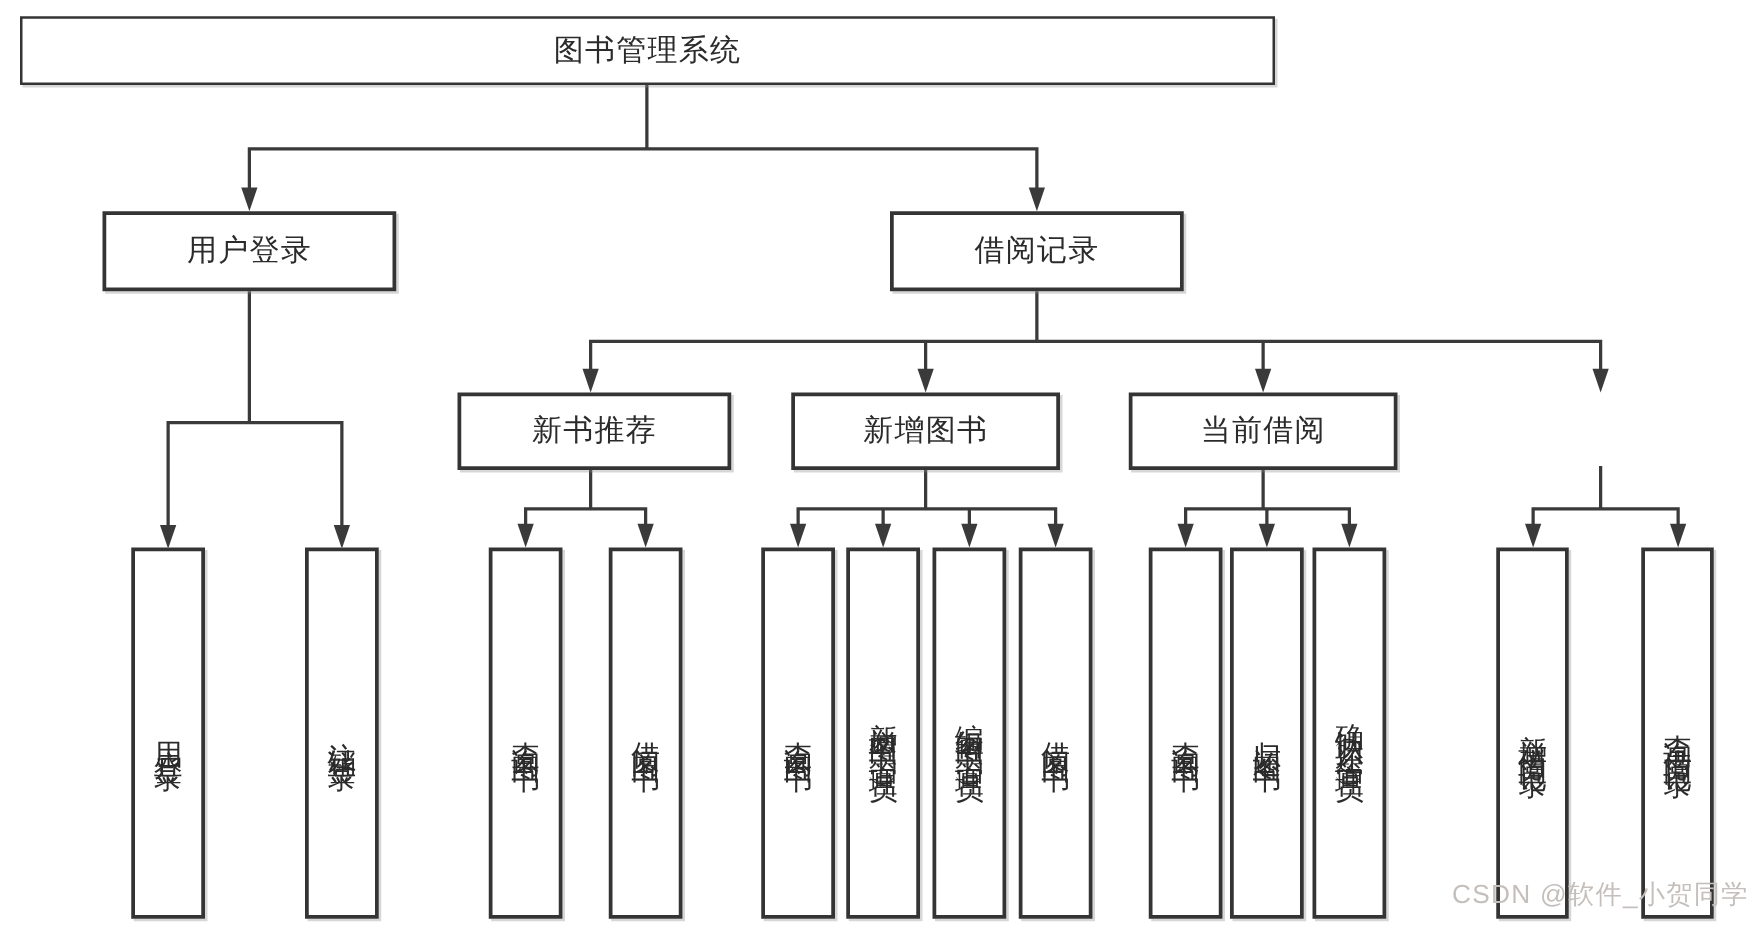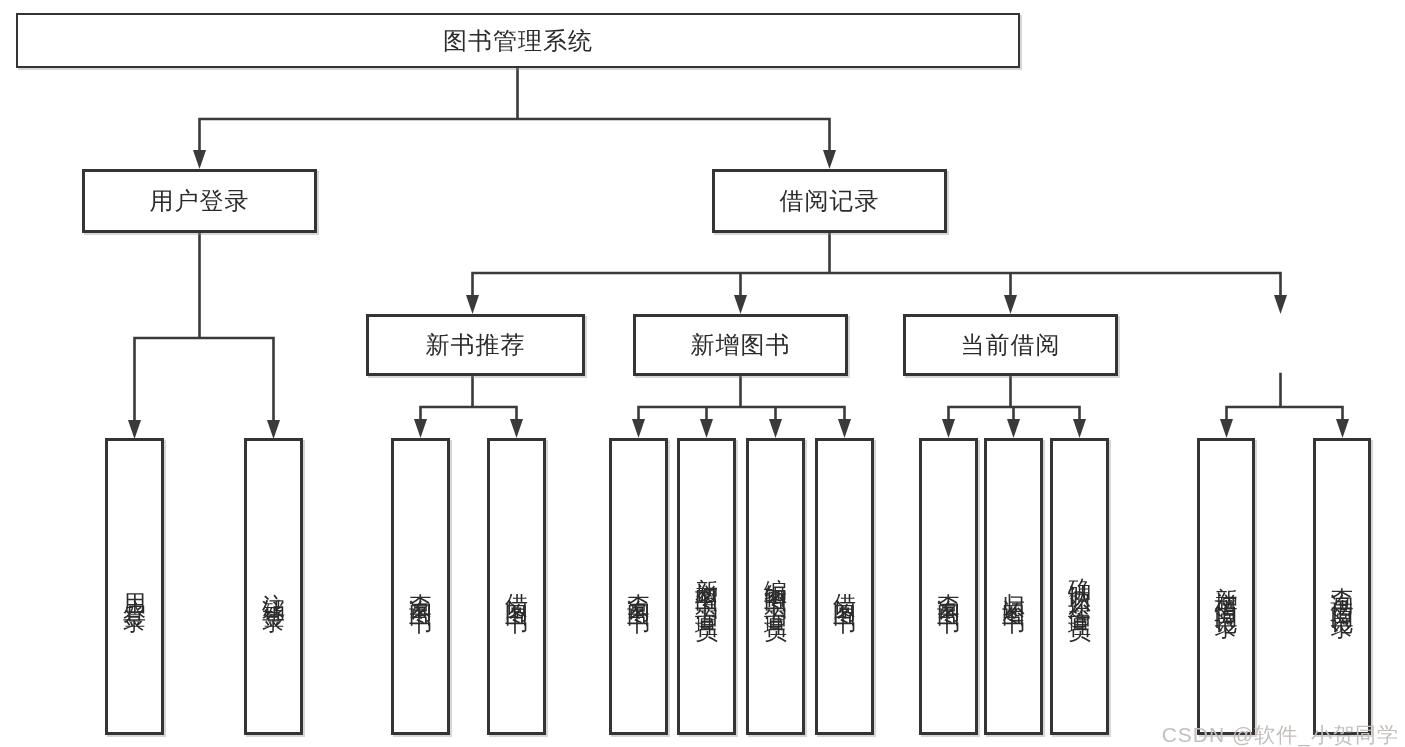--- a/index.html
+++ b/index.html
@@ -45,21 +45,21 @@
     writing-mode: vertical-rl;
     text-orientation: mixed;
     font-size: 23px;
     letter-spacing: 6px;
     white-space: normal;
     line-height: 1;
   }
   .watermark {
     position: absolute;
     right: 6px;
-    bottom: 0;
+    bottom: 19px;
     font-size: 21px;
     letter-spacing: 1px;
     color: #c5bfbc;
     line-height: 1.2;
   }
 </style>
 </head>
 <body>
 
 <div class="stage">

